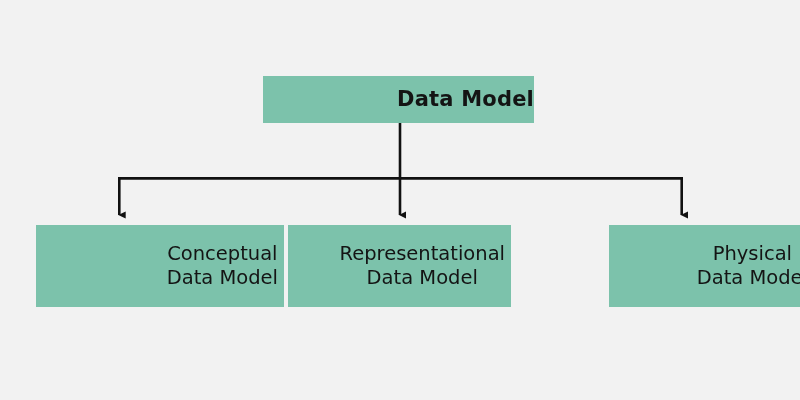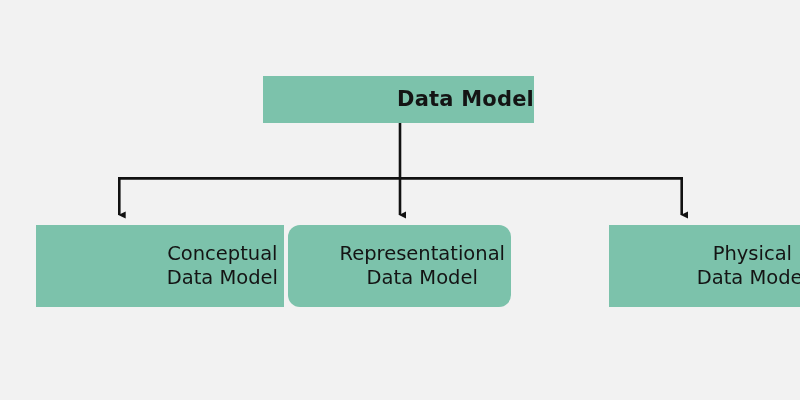--- a/index.html
+++ b/index.html
@@ -49,21 +49,20 @@
     padding: 0 6px;
   }
   .node-conceptual {
     left: 20px;
     width: 248px;
     margin-left: 16px;
   }
   .node-representational {
     left: 288px;
     width: 223px;
-    border-radius: 12px;
   }
   .node-physical {
     left: 609px;
     width: 205px;
   }
   .connector-layer {
     position: absolute;
     left: 0;
     top: 0;
     width: 800px;

